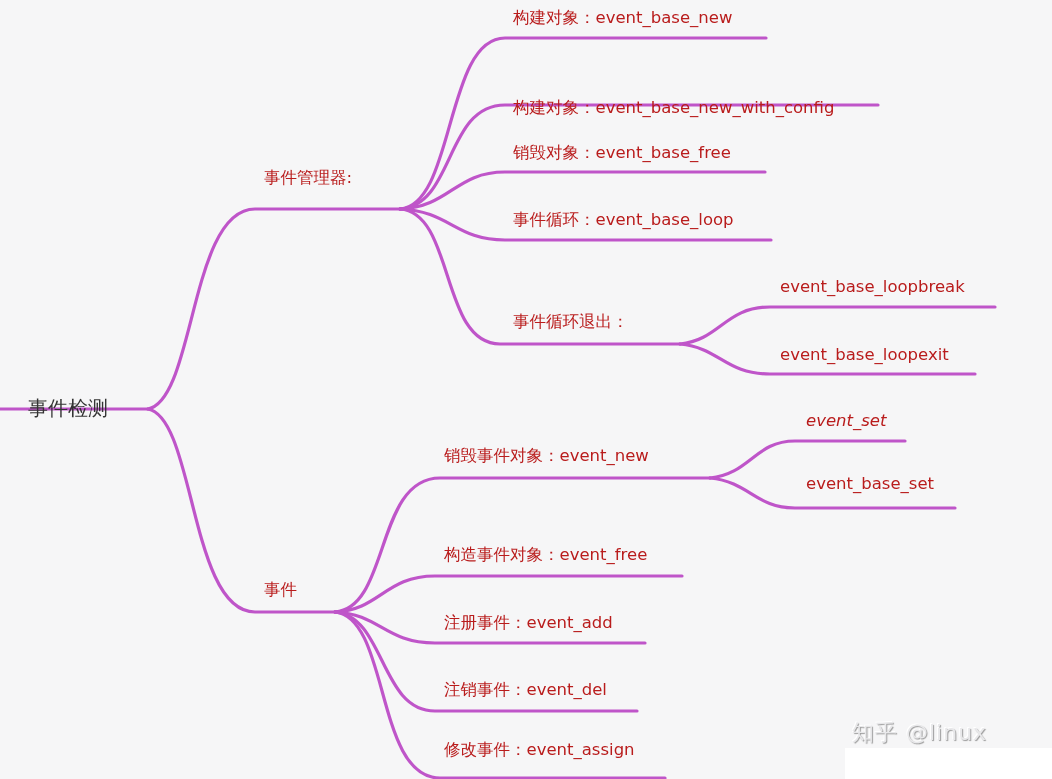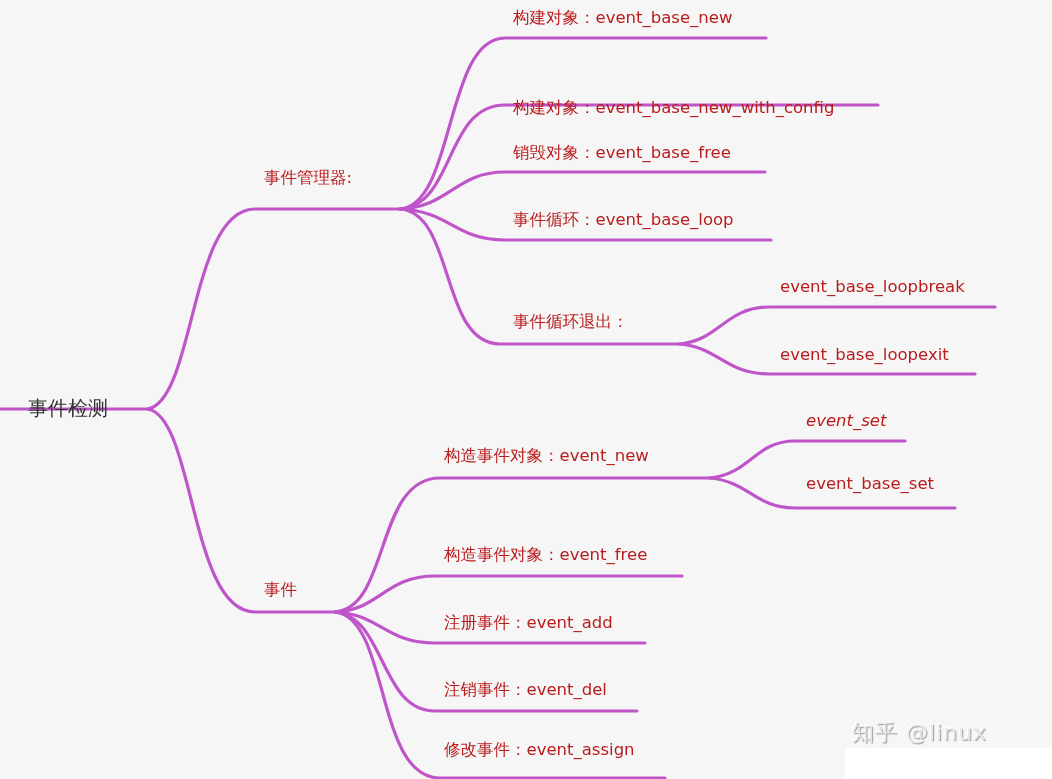--- a/index.html
+++ b/index.html
@@ -76,21 +76,21 @@
 
 <div class="label" style="left:513px; top:8px;">构建对象：event_base_new</div>
 <div class="label" style="left:513px; top:76px;margin-top:22px;">构建对象：event_base_new_with_config</div>
 <div class="label" style="left:513px; top:143px;">销毁对象：event_base_free</div>
 <div class="label" style="left:513px; top:210px;">事件循环：event_base_loop</div>
 <div class="label" style="left:513px; top:312px;text-align:right;">事件循环退出：</div>
 
 <div class="label" style="left:780px; top:277px;">event_base_loopbreak</div>
 <div class="label" style="left:780px; top:345px;">event_base_loopexit</div>
 
-<div class="label" style="left:444px; top:446px;">构造事件对象：event_new</div>
+<div class="label" style="left:444px; top:446px;">销毁事件对象：event_new</div>
 <div class="label" style="left:444px; top:545px;">构造事件对象：event_free</div>
 <div class="label" style="left:444px; top:613px;">注册事件：event_add</div>
 <div class="label" style="left:444px; top:680px;">注销事件：event_del</div>
 <div class="label" style="left:444px; top:740px;">修改事件：event_assign</div>
 
 <div class="label" style="left:806px; top:411px;font-style:italic;">event_set</div>
 <div class="label" style="left:806px; top:474px;">event_base_set</div>
 
 <div class="wm-strip"></div>
 <div class="watermark">知乎 @linux</div>

